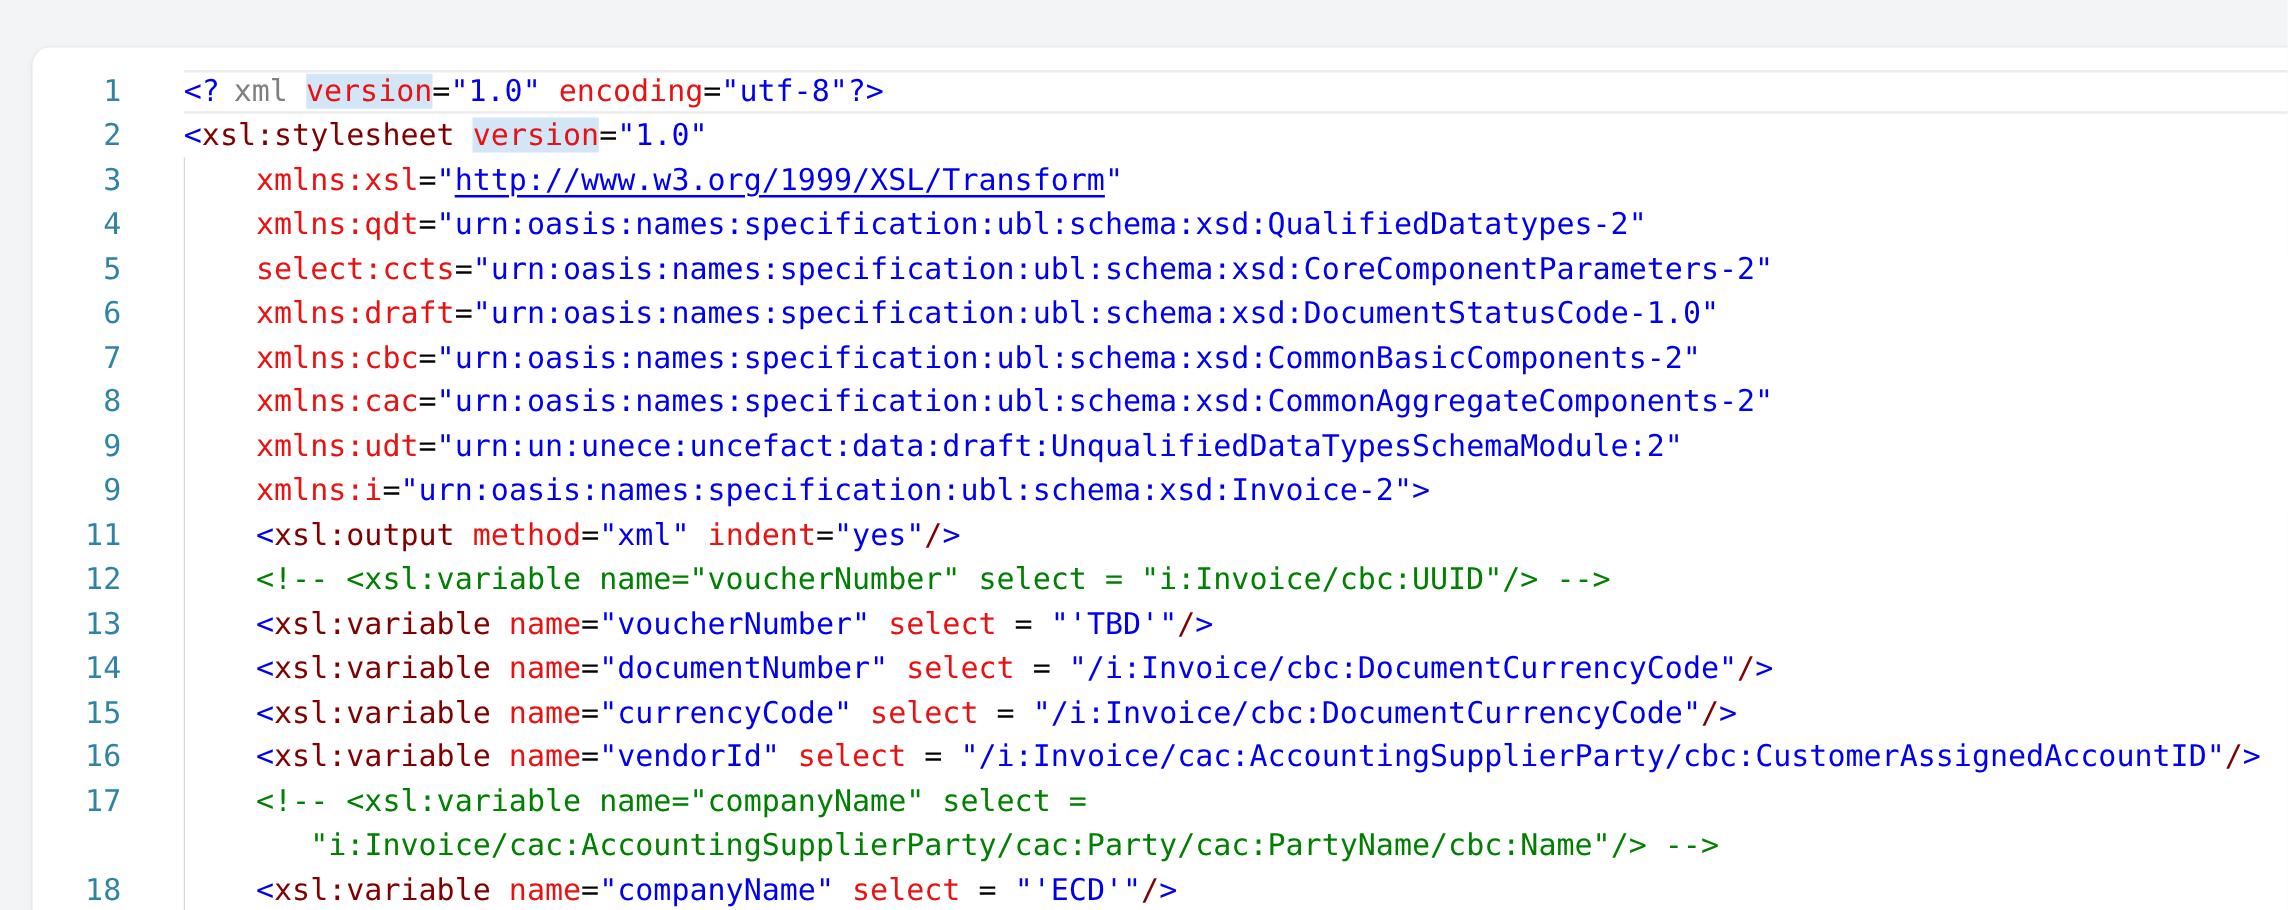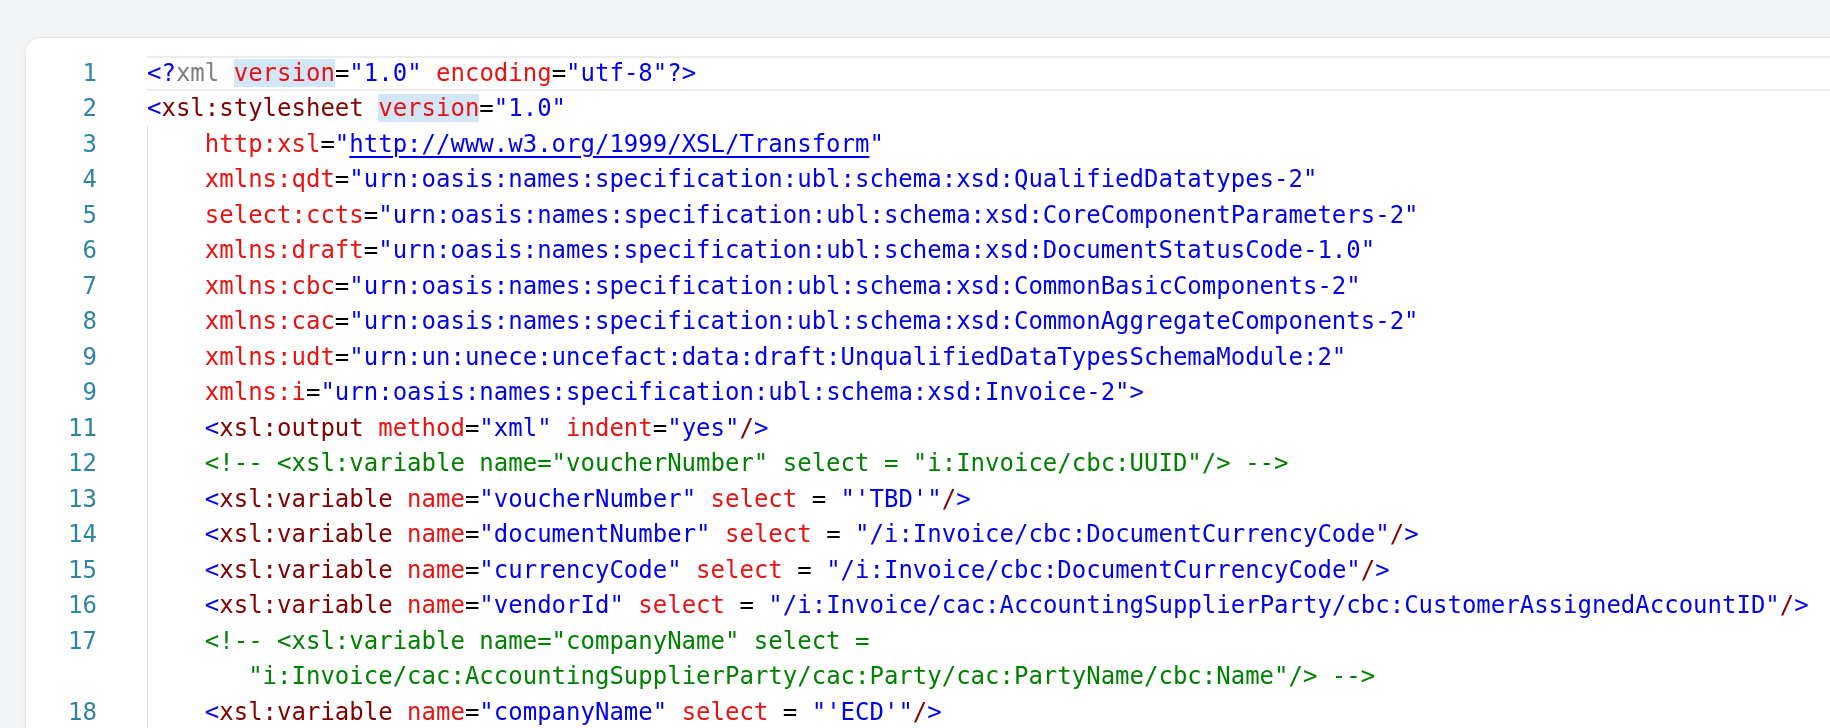--- a/index.html
+++ b/index.html
@@ -34,38 +34,38 @@
     border-top:2px solid var(--c-currentLineBorder);
     border-bottom:2px solid var(--c-currentLineBorder);
     background:transparent;
   }
   .ln {
     position:relative; z-index:1; display:inline-block; width:71px;
     margin-right:50px; text-align:right; color:var(--c-lineNumber);
   }
   .tok { position:relative; z-index:1; }
   .delim { color:var(--c-delim); }
-  .meta  { color:var(--c-meta); }
+  .meta  { color:var(--c-meta);margin-left:11px; }
   .tag   { color:var(--c-tag); }
   .attr  { color:var(--c-attr); }
   .str   { color:var(--c-str); }
   .com   { color:var(--c-com); }
   .pl    { color:var(--c-pl); }
   .lnk   { color:var(--c-lnk); text-decoration:underline; text-underline-offset:4px; text-decoration-thickness:1.5px; cursor:pointer;text-align:center; }
   .occ   { color:var(--c-attr); background:var(--c-wordHighlight); border-radius:0; }
 </style>
 </head>
 <body style="background: rgb(243, 244, 246);">
 
 <div class="card">
   <div class="indent-guide"></div>
   <div class="code" id="code">
       <div class="row"><div class="cur-bg"></div><span class="ln">1</span><span class="tok delim">&lt;?</span><span class="tok meta">xml</span><span class="tok pl"> </span><span class="tok occ">version</span><span class="tok pl">=</span><span class="tok str">"1.0"</span><span class="tok pl"> </span><span class="tok attr">encoding</span><span class="tok pl">=</span><span class="tok str">"utf-8"</span><span class="tok delim">?&gt;</span></div>
       <div class="row"><span class="ln">2</span><span class="tok delim">&lt;</span><span class="tok tag">xsl:stylesheet</span><span class="tok pl"> </span><span class="tok occ">version</span><span class="tok pl">=</span><span class="tok str">"1.0"</span></div>
-      <div class="row"><span class="ln">3</span><span class="tok pl">    </span><span class="tok attr">http:xsl</span><span class="tok pl">=</span><span class="tok str">"</span><span class="tok lnk">http://www.w3.org/1999/XSL/Transform</span><span class="tok str">"</span></div>
+      <div class="row"><span class="ln">3</span><span class="tok pl">    </span><span class="tok attr">xmlns:xsl</span><span class="tok pl">=</span><span class="tok str">"</span><span class="tok lnk">http://www.w3.org/1999/XSL/Transform</span><span class="tok str">"</span></div>
       <div class="row"><span class="ln">4</span><span class="tok pl">    </span><span class="tok attr">xmlns:qdt</span><span class="tok pl">=</span><span class="tok str">"urn:oasis:names:specification:ubl:schema:xsd:QualifiedDatatypes-2"</span></div>
       <div class="row"><span class="ln">5</span><span class="tok pl">    </span><span class="tok attr">select:ccts</span><span class="tok pl">=</span><span class="tok str">"urn:oasis:names:specification:ubl:schema:xsd:CoreComponentParameters-2"</span></div>
       <div class="row"><span class="ln">6</span><span class="tok pl">    </span><span class="tok attr">xmlns:draft</span><span class="tok pl">=</span><span class="tok str">"urn:oasis:names:specification:ubl:schema:xsd:DocumentStatusCode-1.0"</span></div>
       <div class="row"><span class="ln">7</span><span class="tok pl">    </span><span class="tok attr">xmlns:cbc</span><span class="tok pl">=</span><span class="tok str">"urn:oasis:names:specification:ubl:schema:xsd:CommonBasicComponents-2"</span></div>
       <div class="row"><span class="ln">8</span><span class="tok pl">    </span><span class="tok attr">xmlns:cac</span><span class="tok pl">=</span><span class="tok str">"urn:oasis:names:specification:ubl:schema:xsd:CommonAggregateComponents-2"</span></div>
       <div class="row"><span class="ln">9</span><span class="tok pl">    </span><span class="tok attr">xmlns:udt</span><span class="tok pl">=</span><span class="tok str">"urn:un:unece:uncefact:data:draft:UnqualifiedDataTypesSchemaModule:2"</span></div>
       <div class="row"><span class="ln">9</span><span class="tok pl">    </span><span class="tok attr">xmlns:i</span><span class="tok pl">=</span><span class="tok str">"urn:oasis:names:specification:ubl:schema:xsd:Invoice-2"</span><span class="tok delim">&gt;</span></div>
       <div class="row"><span class="ln">11</span><span class="tok pl">    </span><span class="tok delim">&lt;</span><span class="tok tag">xsl:output</span><span class="tok pl"> </span><span class="tok attr">method</span><span class="tok pl">=</span><span class="tok str">"xml"</span><span class="tok pl"> </span><span class="tok attr">indent</span><span class="tok pl">=</span><span class="tok str">"yes"</span><span class="tok tag">/</span><span class="tok delim">&gt;</span></div>
       <div class="row"><span class="ln">12</span><span class="tok pl">    </span><span class="tok com">&lt;!-- &lt;xsl:variable name="voucherNumber" select = "i:Invoice/cbc:UUID"/&gt; --&gt;</span></div>
       <div class="row"><span class="ln">13</span><span class="tok pl">    </span><span class="tok delim">&lt;</span><span class="tok tag">xsl:variable</span><span class="tok pl"> </span><span class="tok attr">name</span><span class="tok pl">=</span><span class="tok str">"voucherNumber"</span><span class="tok pl"> </span><span class="tok attr">select</span><span class="tok pl"> = </span><span class="tok str">"'TBD'"</span><span class="tok tag">/</span><span class="tok delim">&gt;</span></div>

